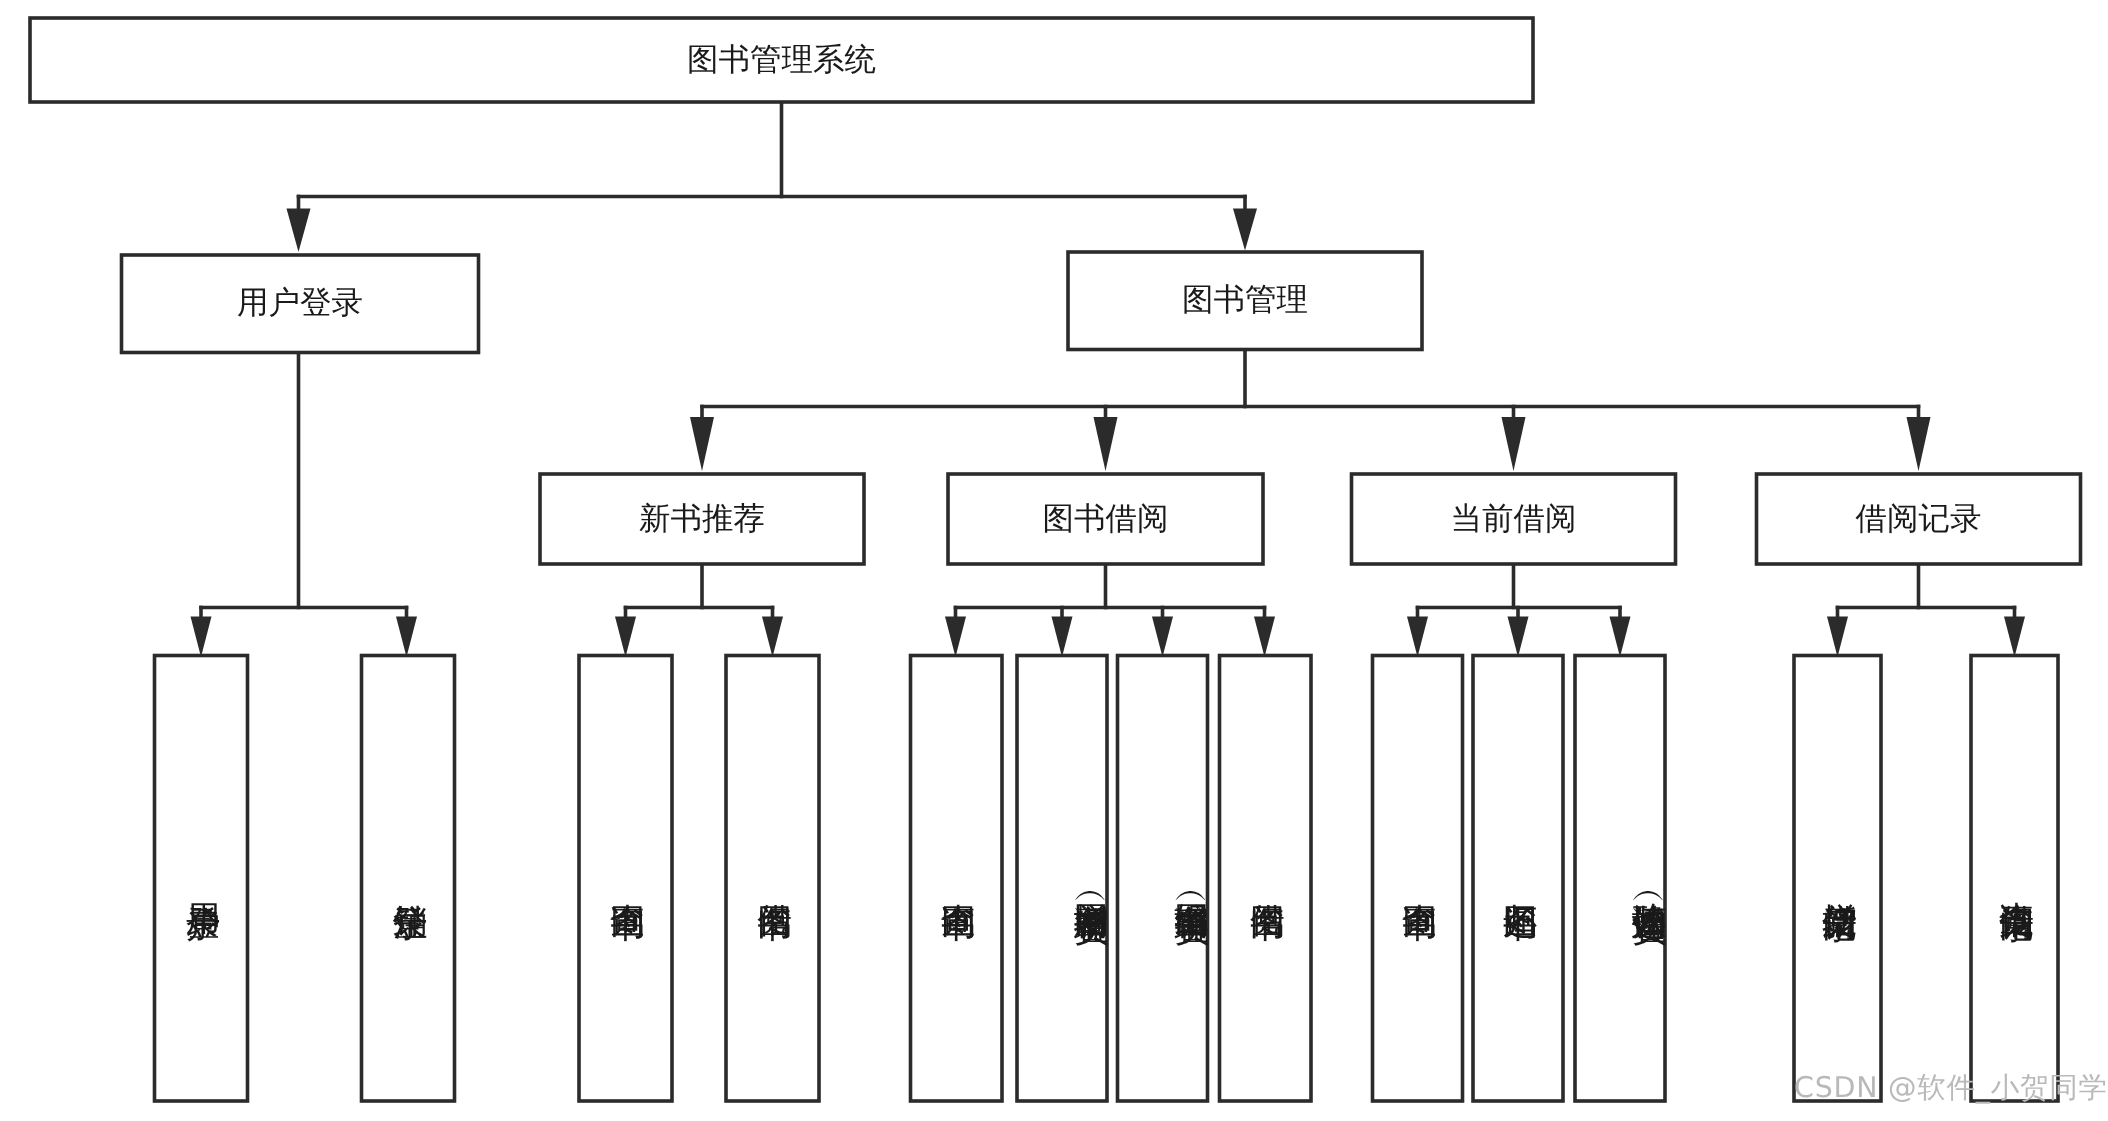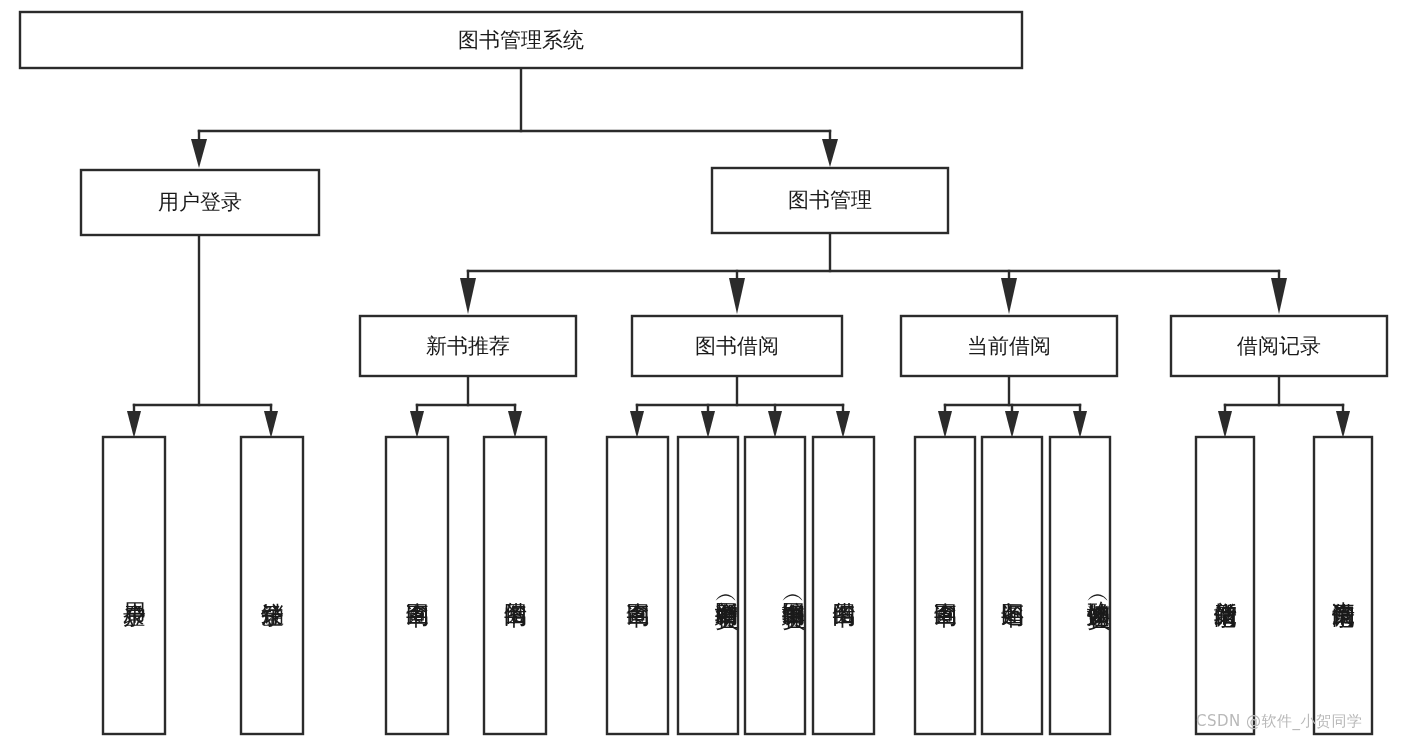--- a/index.html
+++ b/index.html
@@ -62,21 +62,21 @@
     display: flex;
     align-items: center;
     justify-content: center;
     text-align: center;
     pointer-events: none;
     white-space: pre;
   }
   .watermark {
     position: absolute;
     font-family: "DejaVu Sans", "Liberation Sans", sans-serif;
-    font-size: 15px;
+    font-size: 19px;
     color: #b9b9b9;
     white-space: nowrap;
     letter-spacing: 0.5px;
   }
 </style>
 </head>
 <body>
 
 <div id="diagram-root">
 

